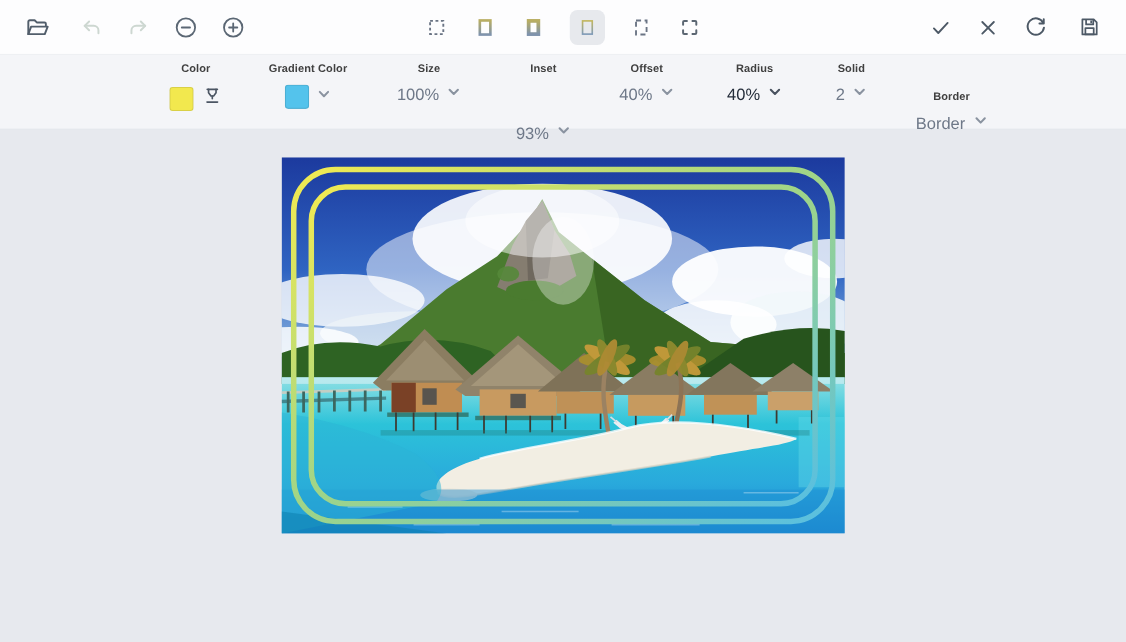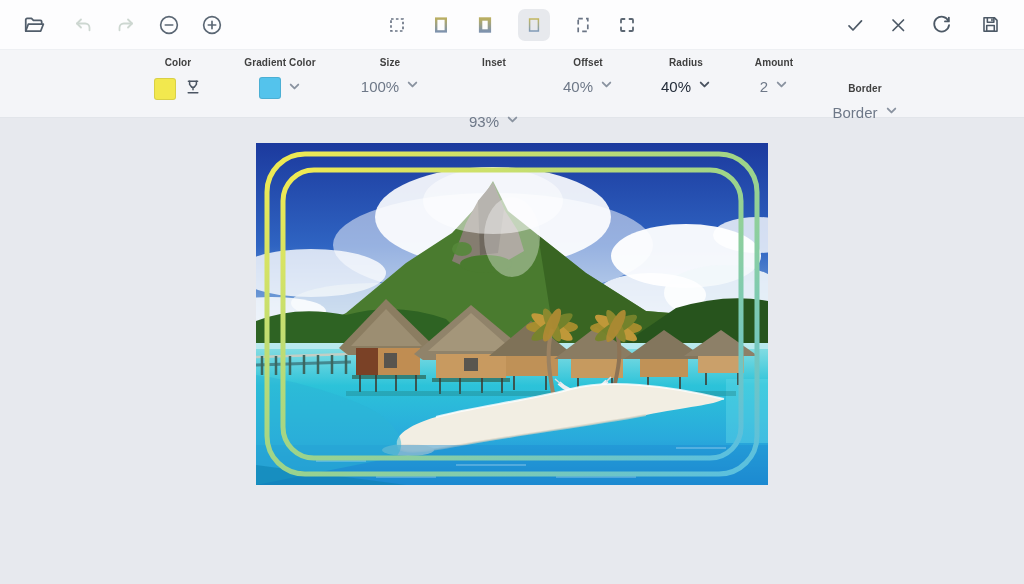--- a/index.html
+++ b/index.html
@@ -255,21 +255,21 @@
     <div class="glabel">Radius</div>
     <div class="gcontrol">
       <span class="dval">40%</span>
       <span class="chev"><svg width="13" height="13" viewBox="0 0 12 12" fill="none" stroke="#49525f" stroke-width="1.7" stroke-linecap="round" stroke-linejoin="round">
             <path d="M2.5 4.2 L6 7.8 L9.5 4.2"></path>
           </svg></span>
     </div>
   </div>
 
   <div class="group g-amount">
-    <div class="glabel">Amount</div>
+    <div class="glabel">Solid</div>
     <div class="gcontrol">
       <span class="dval">2</span>
       <span class="chev"><svg width="13" height="13" viewBox="0 0 12 12" fill="none" stroke="#8a93a0" stroke-width="1.7" stroke-linecap="round" stroke-linejoin="round">
             <path d="M2.5 4.2 L6 7.8 L9.5 4.2"></path>
           </svg></span>
     </div>
   </div>
 
   <div class="group g-border">
     <div class="glabel">Border</div>

